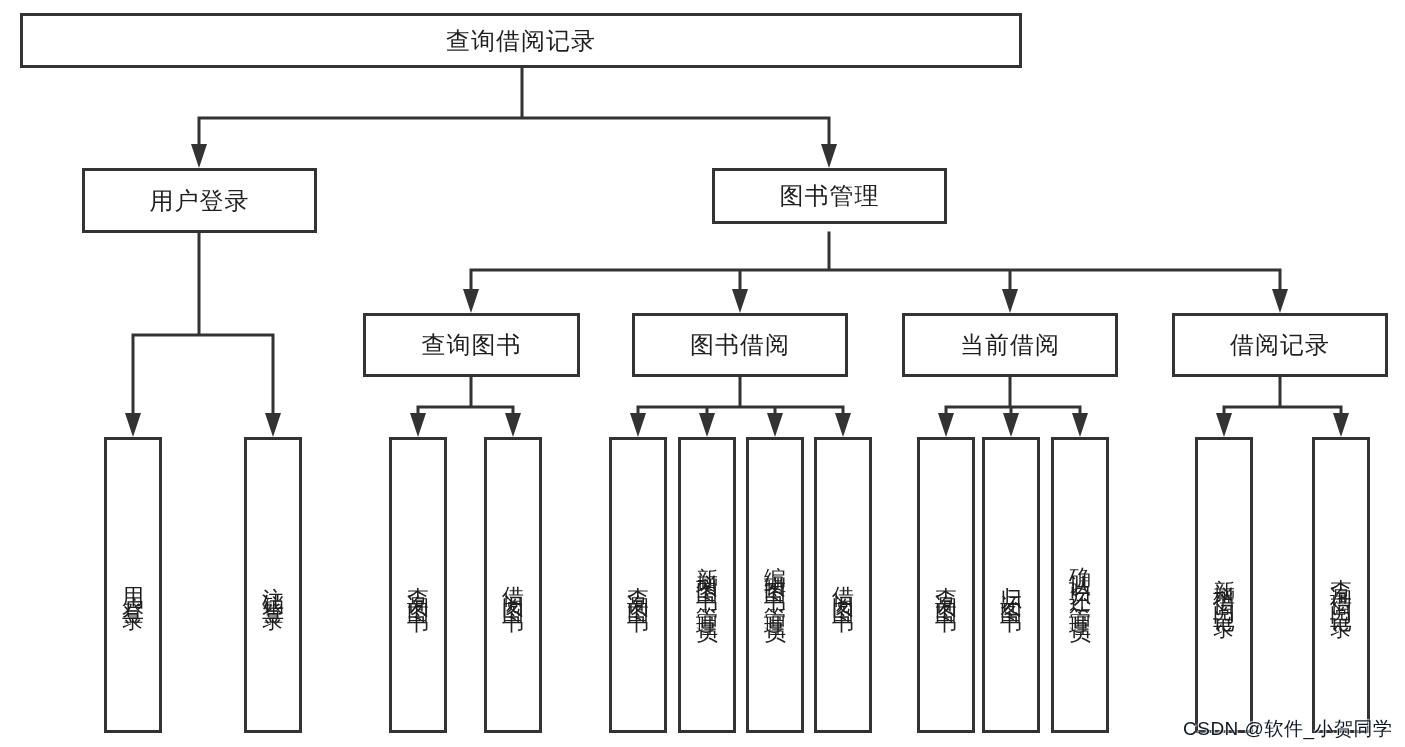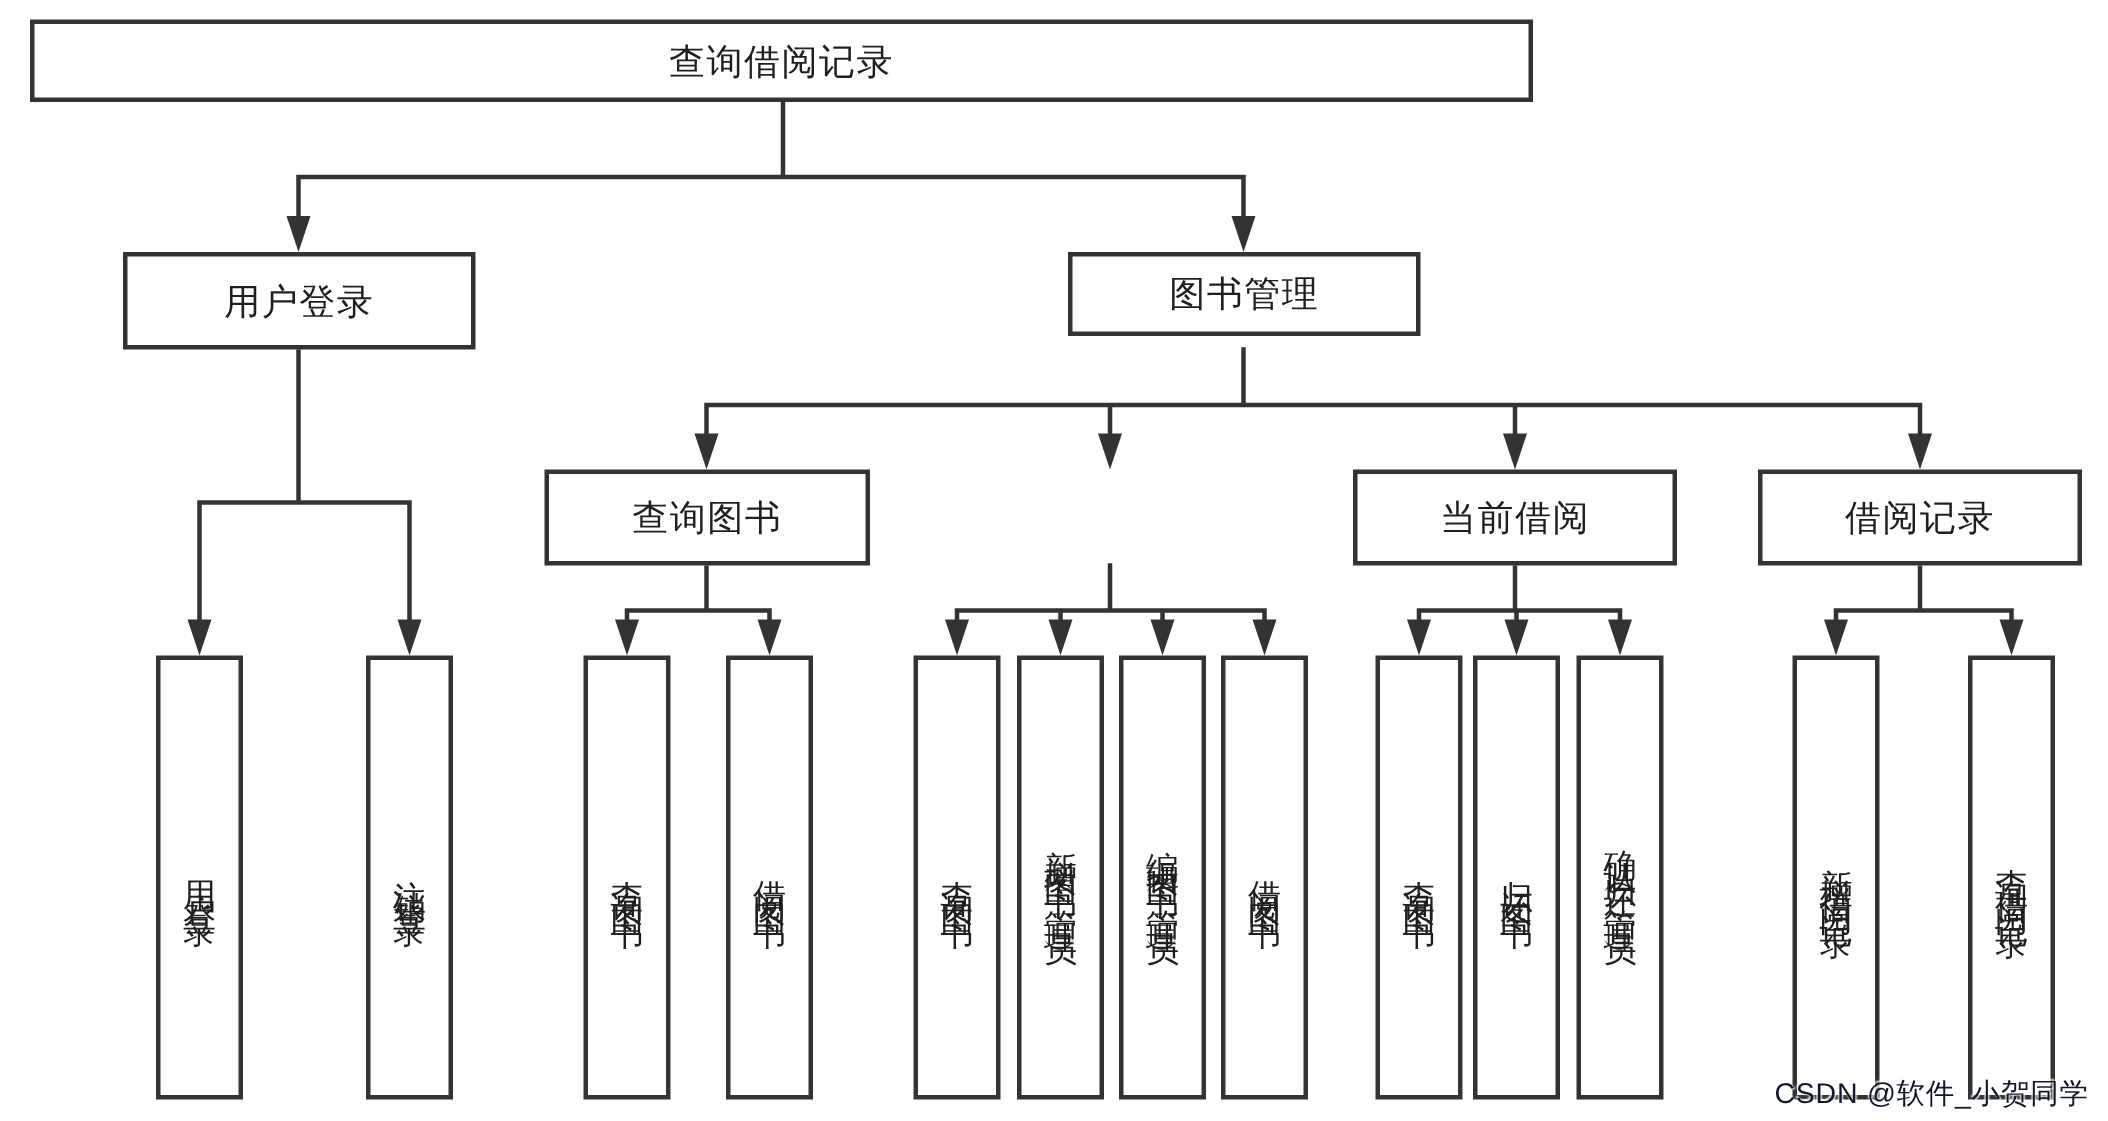--- a/index.html
+++ b/index.html
@@ -96,20 +96,23 @@
   <div class="node h-node" style="left:82px; top:168px; width:235px; height:65px;">
     <span>用户登录</span>
   </div>
   <div class="node h-node" style="left:712px; top:168px; width:235px; height:56px;">
     <span>图书管理</span>
   </div>
 
   <div class="node h-node" style="left:363px; top:313px; width:217px; height:64px;">
     <span>查询图书</span>
   </div>
+  <div class="node h-node" style="left:632px; top:313px; width:216px; height:64px;">
+    <span>图书借阅</span>
+  </div>
   <div class="node h-node" style="left:902px; top:313px; width:216px; height:64px;font-family:Liberation Mono, monospace;">
     <span>当前借阅</span>
   </div>
   <div class="node h-node" style="left:1172px; top:313px; width:216px; height:64px;">
     <span>借阅记录</span>
   </div>
 
   <div class="node leaf-node" style="left:104px;">
     <span class="vtext">用户登录</span>
   </div>

